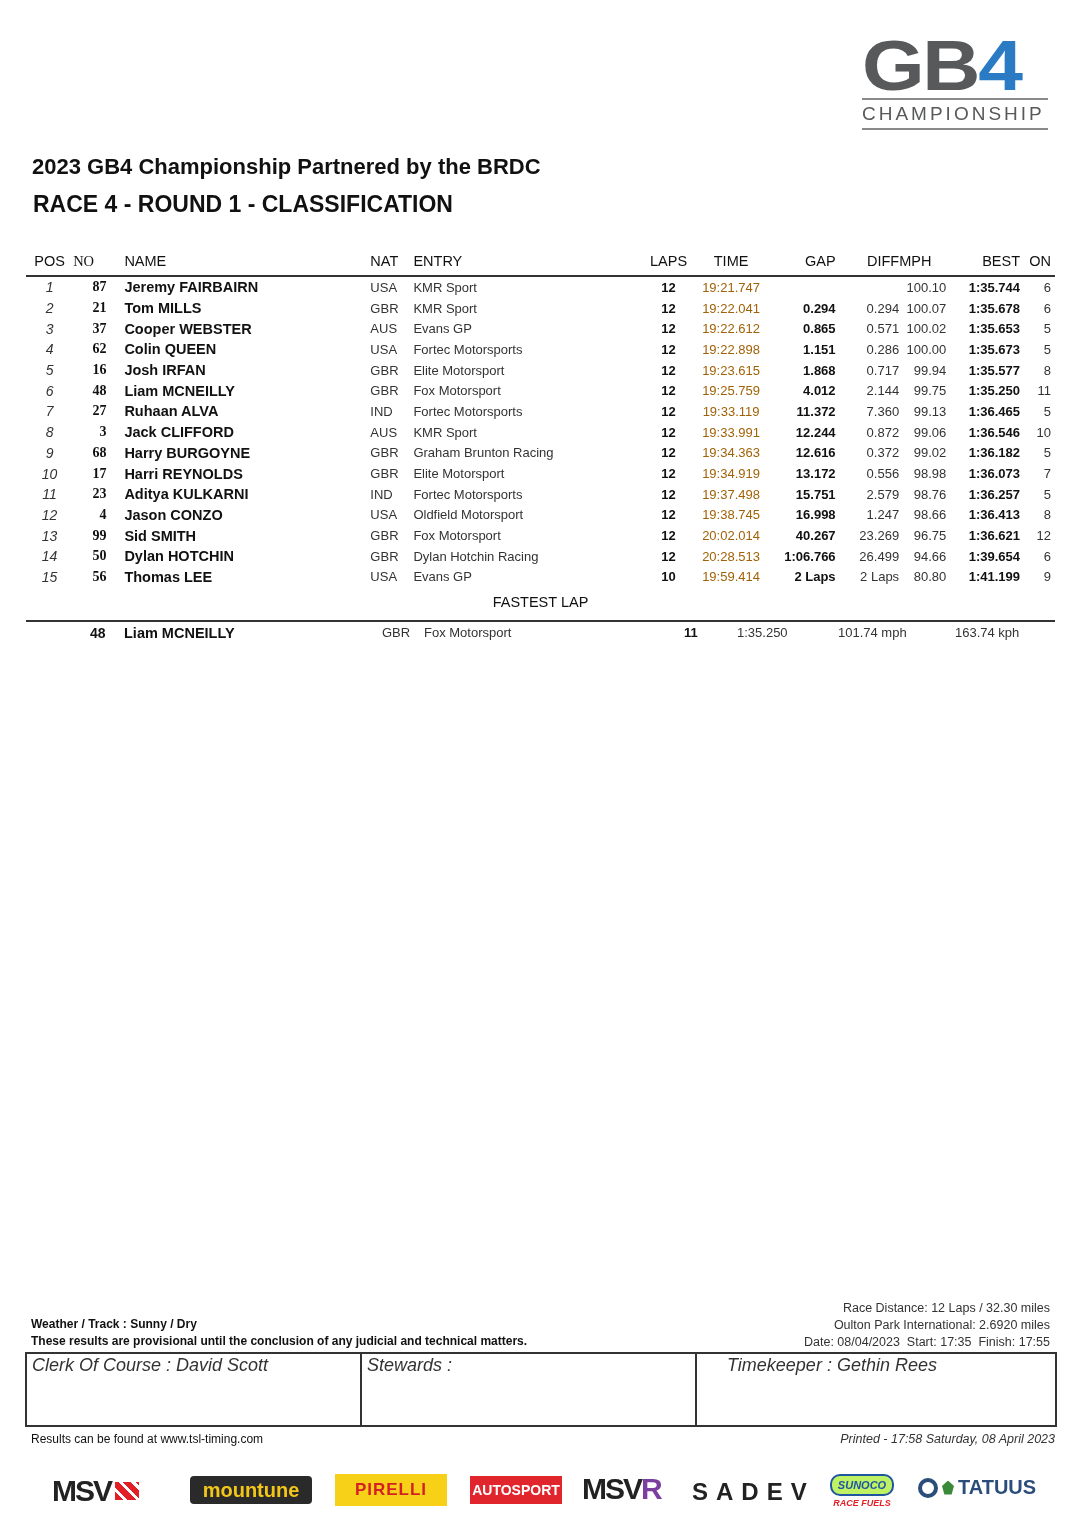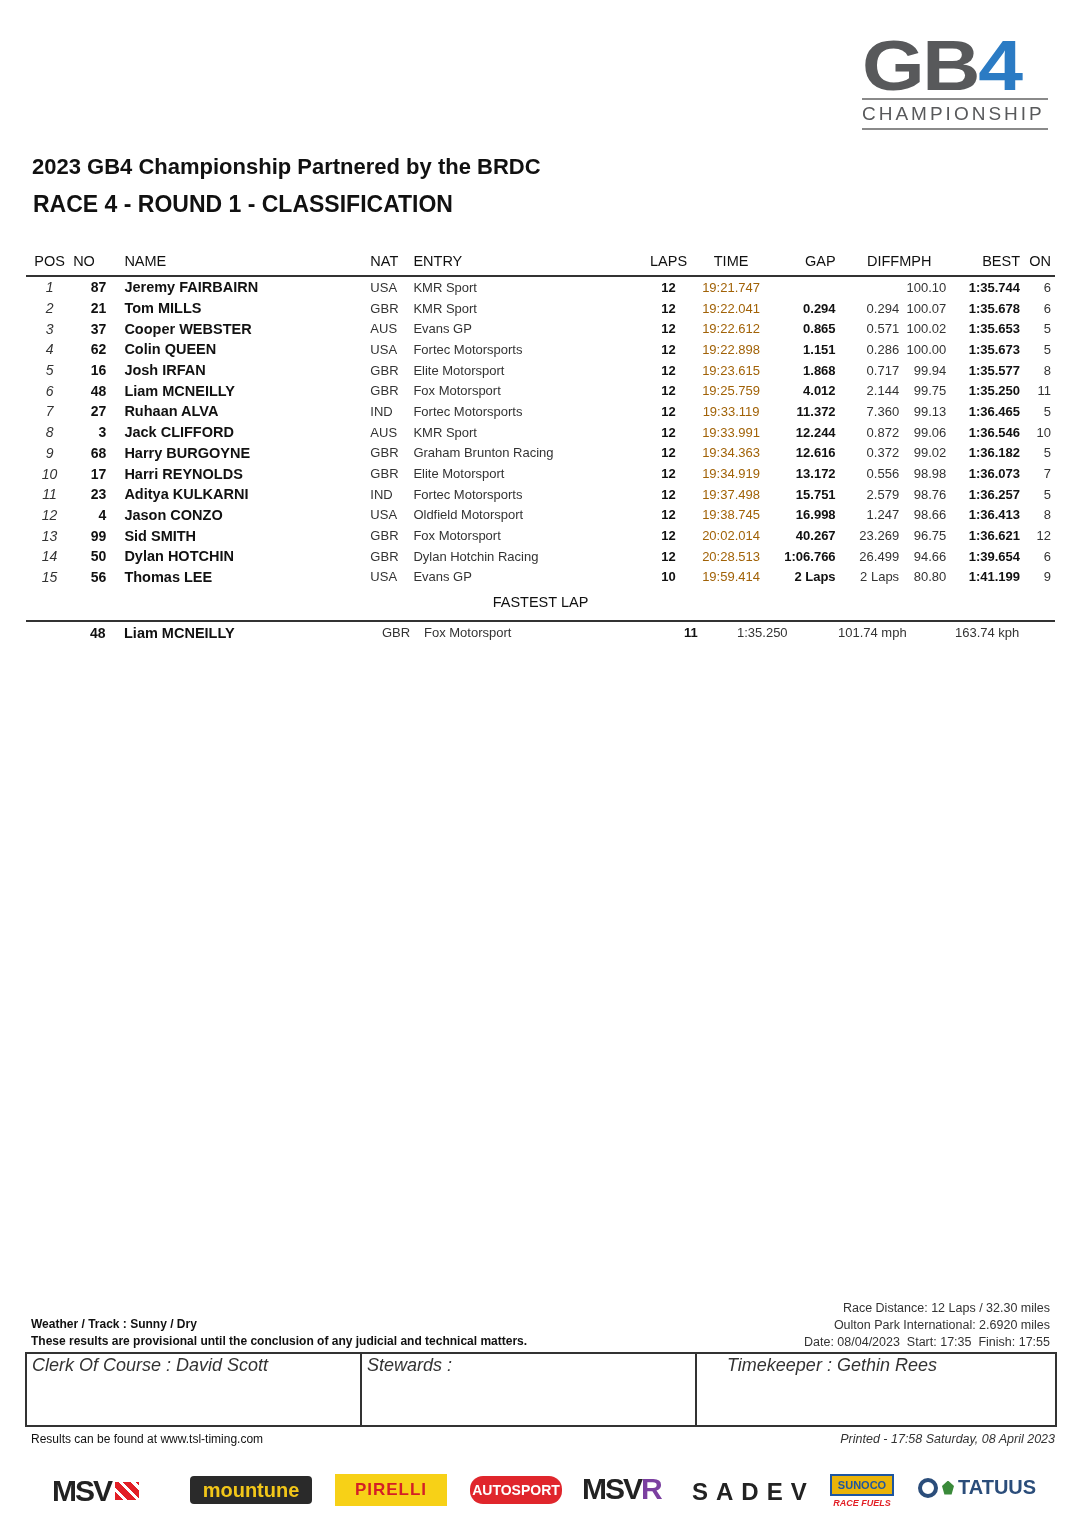--- a/index.html
+++ b/index.html
@@ -11,21 +11,21 @@
   .logo .champ { font-size:19px; letter-spacing:3px; color:#58595b; margin-top:3px; }
   .logo .rule2 { height:2px; background:#8a8a8a; margin-top:3px; width:186px; }
 
   .title1 { position:absolute; left:32px; top:154px; font-size:22px; font-weight:bold; }
   .title2 { position:absolute; left:33px; top:191px; font-size:23px; font-weight:bold; }
 
   table.results { position:absolute; left:26px; top:250px; width:1029px; border-collapse:collapse; font-size:13px; }
   table.results th { font-weight:normal; font-size:14.5px; text-align:left; padding:0 0 3px 0; border-bottom:2px solid #333; height:22px; }
   table.results td { height:20.7px; padding:0; white-space:nowrap; }
   .c-pos { width:46px; text-align:center !important; font-style:italic; font-size:14px; color:#333; }
-  .c-no { width:32px; text-align:right !important; font-weight:bold; font-size:14px; padding-right:18px !important; }
+  .c-no { width:32px; text-align:right !important; font-weight:bold; font-size:14px; padding-right:18px !important;font-family:Liberation Serif, serif; }
   .c-name { width:240px; font-weight:bold; font-size:14.5px; }
   .c-nat { width:42px; color:#333; }
   .c-entry { width:230px; color:#333; }
   .c-laps { width:38px; text-align:center !important; font-weight:bold; }
   .c-time { width:84px; text-align:center !important; color:#a16207; }
   .c-gap { width:60px; text-align:right !important; font-weight:bold; }
   .c-diff { width:62px; text-align:right !important; color:#333; }
   .c-mph { width:46px; text-align:right; color:#333; }
   .c-best { width:72px; text-align:right !important; font-weight:bold; }
   .c-on { width:30px; text-align:right !important; color:#333; padding-right:4px !important; }
@@ -47,26 +47,26 @@
 
   .results-url { position:absolute; left:31px; top:1432px; font-size:12px; font-weight:normal; }
   .printed { position:absolute; right:30px; top:1432px; font-size:12.5px; font-style:italic; color:#333; }
 
   .sponsors { position:absolute; left:50px; top:1468px; width:990px; height:50px; }
   .sp { position:absolute; display:flex; align-items:center; justify-content:center; font-weight:bold; }
   .sp-msv { left:2px; top:6px; font-size:30px; color:#222; letter-spacing:-2px; }
   .sp-msv .chk { display:inline-block; width:24px; height:18px; background:repeating-linear-gradient(45deg,#e21f26 0 6px,#fff 6px 9px); margin-left:4px; }
   .sp-mountune { left:140px; top:8px; width:122px; height:28px; background:#2a2a2a; color:#f2c619; border-radius:4px; font-size:20px; }
   .sp-pirelli { left:285px; top:6px; width:112px; height:32px; background:#f7d117; color:#d41f26; font-size:17px; letter-spacing:1px; }
-  .sp-autosport { left:420px; top:8px; width:92px; height:28px; background:#e0262c; color:#fff; font-size:14px;border-radius:13px; }
+  .sp-autosport { left:420px; top:8px; width:92px; height:28px; background:#e0262c; color:#fff; font-size:14px; }
   .sp-msvr { left:532px; top:4px; font-size:30px; color:#222; letter-spacing:-2px; }
   .sp-msvr .r { color:#7b3fa0; }
   .sp-sadev { left:642px; top:10px; font-size:24px; letter-spacing:8px; color:#222; }
   .sp-sunoco { left:780px; top:0px; width:64px; height:46px; flex-direction:column; }
-  .sp-sunoco .badge { background:#eab308; color:#1e56a0; font-size:11px; padding:3px 6px; border:2px solid #1e56a0; border-radius:0; }
+  .sp-sunoco .badge { background:#bef264; color:#1e56a0; font-size:11px; padding:3px 6px; border:2px solid #1e56a0; border-radius:10px; font-style:italic; }
   .sp-sunoco .rf { color:#e21f26; font-size:9px; font-style:italic; margin-top:2px; }
   .sp-tatuus { left:868px; top:8px; font-size:20px; color:#2b4d7a; }
   .sp-tatuus .circ { width:20px; height:20px; border-radius:50%; border:4px solid #2b4d7a; margin-right:4px; box-sizing:border-box; }
   .sp-tatuus .leaf { width:12px; height:14px; background:#3a8a3a; margin-right:4px; clip-path:polygon(50% 0,100% 40%,80% 100%,20% 100%,0 40%); }
 </style>
 </head>
 <body>
 
 <div class="logo">
   <div class="gb"><span>GB</span><span class="four">4</span></div>

